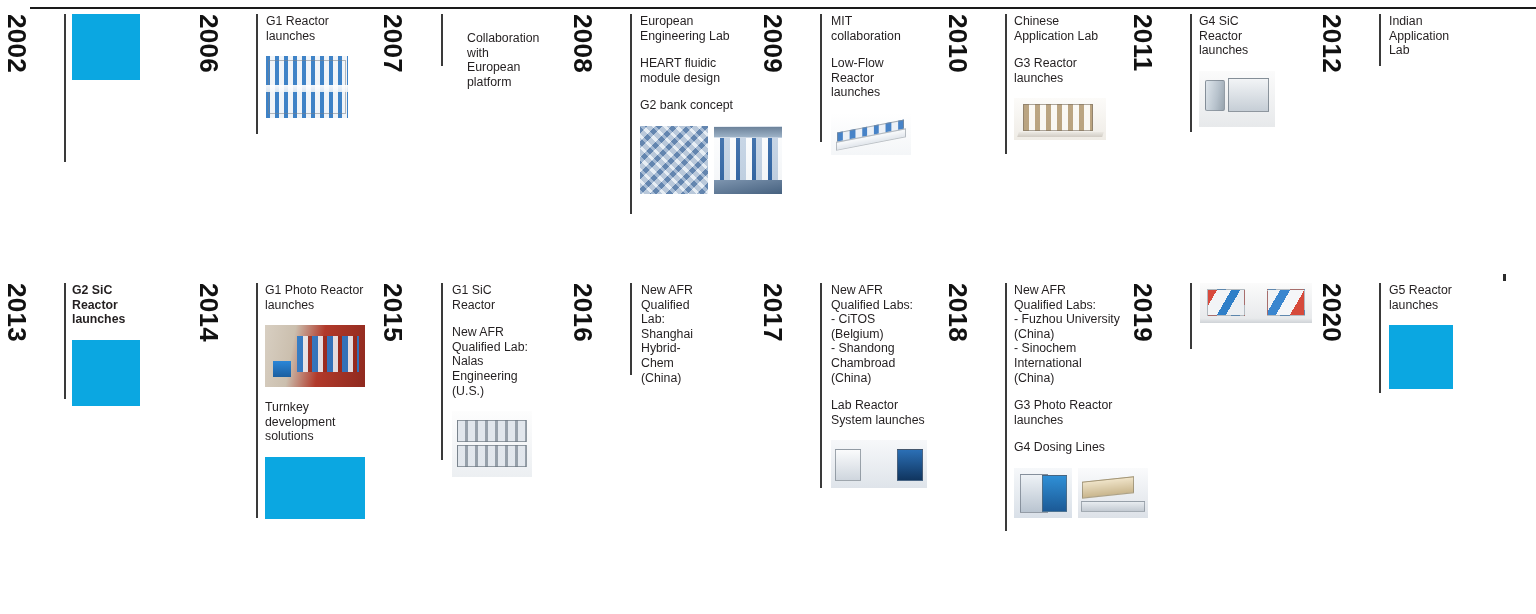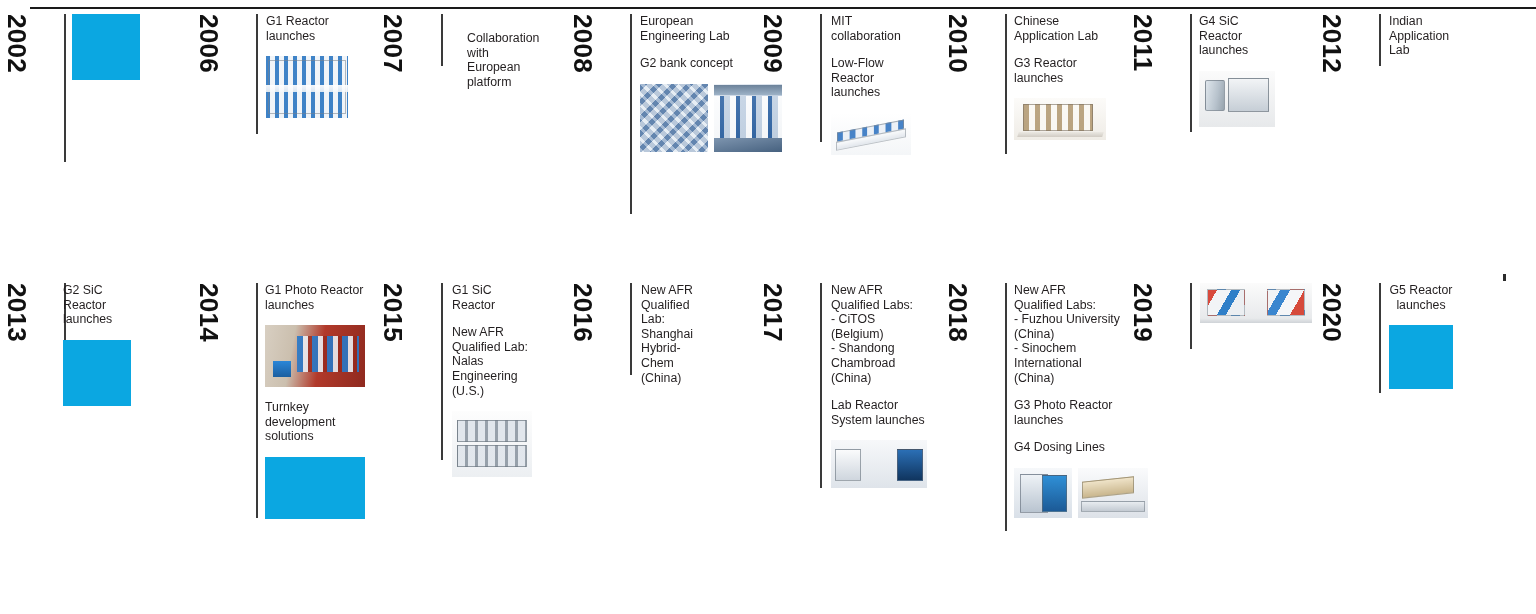--- a/index.html
+++ b/index.html
@@ -367,20 +367,22 @@
         <div class="txt">Collaboration with
 European platform</div>
       </div>
     </div>
     <div class="entry" style="left: 0px;">
       <div class="year" style="left: 596px; top: 6px;">2008</div>
       <div class="divider" style="left: 630px; top: 6px; height: 200px;"></div>
       <div class="col" style="left: 640px; top: 6px;">
         <div class="txt">European
 Engineering Lab</div>
+        <div class="txt">HEART fluidic
+module design</div>
         <div class="txt">G2 bank concept</div>
         <div class="media-row">
           <div class="photo ph-coils" style="width: 68px; height: 68px;"></div>
           <div class="photo ph-bank" style="width: 68px; height: 68px;"></div>
         </div>
       </div>
     </div>
     <div class="entry" style="left: 0px;">
       <div class="year" style="left: 786px; top: 6px;">2009</div>
       <div class="divider" style="left: 820px; top: 6px; height: 128px;"></div>
@@ -423,21 +425,21 @@
       <div class="col" style="left: 1389px; top: 6px;">
         <div class="txt">Indian
 Application Lab</div>
       </div>
     </div>
   </div>
 <div class="row" id="row-2">
     <div class="entry" style="left: 0px;">
       <div class="year" style="left: 30px; top: 6px;">2013</div>
       <div class="divider" style="left: 64px; top: 6px; height: 116px;"></div>
-      <div class="col" style="left: 63px; top: 6px;">
+      <div class="col" style="left: 72px; top: 6px; font-weight: bold;">
         <div class="txt">G2 SiC Reactor
 launches</div>
         <div class="media-row">
           <div class="swatch" style="background: rgb(11, 167, 225); width: 68px; height: 66px;"></div>
         </div>
       </div>
     </div>
     <div class="entry" style="left: 0px;">
       <div class="year" style="left: 222px; top: 6px;">2014</div>
       <div class="divider" style="left: 256px; top: 6px; height: 235px;"></div>
@@ -521,21 +523,21 @@
       <div class="divider" style="left: 1190px; top: 6px; height: 66px;"></div>
       <div class="col" style="left: 1200px; top: 6px;">
         <div class="media-row">
           <div class="photo ph-nebula" style="width: 112px; height: 40px;"></div>
         </div>
       </div>
     </div>
     <div class="entry" style="left: 0px;">
       <div class="year" style="left: 1345px; top: 6px;">2020</div>
       <div class="divider" style="left: 1379px; top: 6px; height: 110px;"></div>
-      <div class="col" style="left: 1389px; top: 6px; text-align: center;">
+      <div class="col" style="left: 1389px; top: 6px;">
         <div class="txt">G5 Reactor
 launches</div>
         <div class="media-row">
           <div class="swatch" style="background: rgb(11, 167, 225); width: 64px; height: 64px;"></div>
         </div>
       </div>
     </div>
   </div>
 
 <div class="stray-mark"></div>

